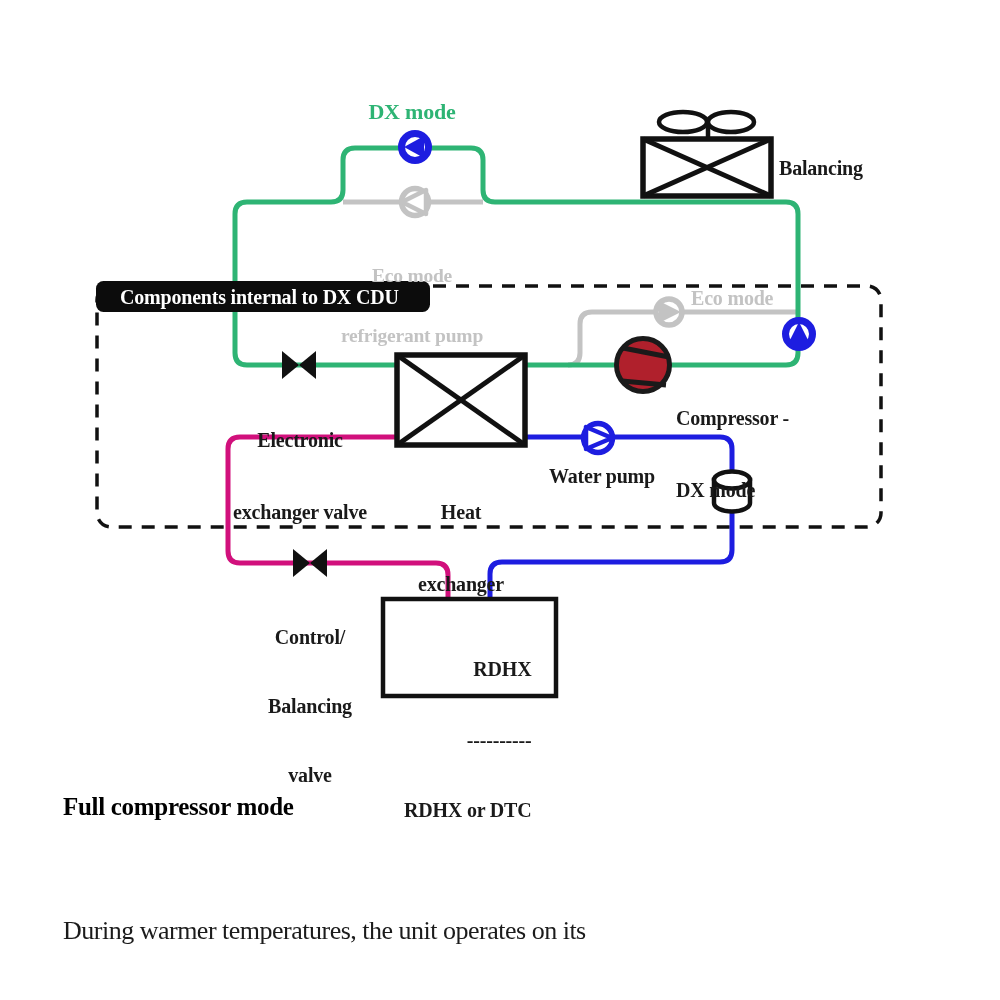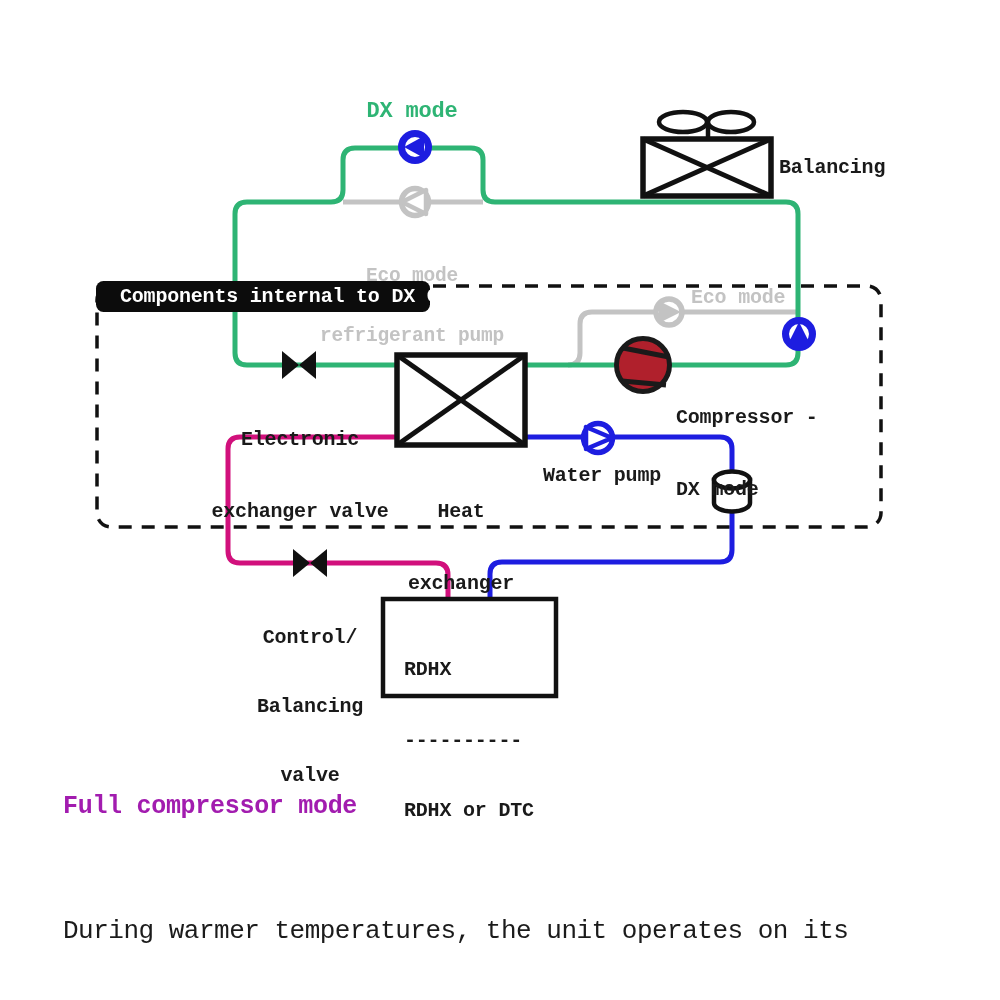--- a/index.html
+++ b/index.html
@@ -1,24 +1,24 @@
 <!DOCTYPE html>
 <html><head>
 <meta charset="utf-8">
 <style>
   html,body{margin:0;padding:0;background:#fff;}
   #stage{position:relative;width:1000px;height:996px;background:#ffffff;overflow:hidden;
-         font-family:Liberation Mono, monospace;}
+         font-family:Liberation Serif, serif;}
   #diagram-svg{position:absolute;left:0;top:0;}
   .lbl{position:absolute;font-weight:700;color:#1a1a1a;letter-spacing:-0.2px;white-space:pre;}
   .center{transform:translateX(-50%);text-align:center;}
   .green{color:#2eb474;}
   .gray{color:#c3c3c3;}
   .white{color:#ffffff;}
-  .orange{color:#a21caf;}
+  .orange{color:#000000;}
   .f20{font-size:20px;line-height:24px;}
   .f22{font-size:22px;line-height:24px;}
   #eco-pump-label{font-size:19.5px;line-height:20px;}
   #control-valve-label{line-height:23px;}
   #rdhx-label{line-height:23.5px;}
   #caption-title{font-size:25px;line-height:26px;letter-spacing:-0.3px;}
   .caption-body{font-weight:400;font-size:26px;line-height:36.5px;letter-spacing:-0.5px;color:#1b1b1b;}
 </style>
 </head>
 <body>
@@ -143,21 +143,21 @@
 
   <div class="lbl f20 center" style="left:602px;top:464px;">Water pump</div>
 
 
   <div id="control-valve-label" class="lbl f20 center" style="left:310px;top:580px;">
     <div>Control/</div>
     <div>Balancing</div>
     <div>valve</div>
   </div>
 
-  <div id="rdhx-label" class="lbl f20" style="left:404px;top:611px;">
+  <div id="rdhx-label" class="lbl f20" style="left:404px;top:611px;text-align:right;">
     <div>RDHX</div>
     <div>----------</div>
     <div>RDHX or DTC</div>
   </div>
 
   <div id="caption-title" class="lbl orange" style="left:63px;top:794px;">Full compressor mode</div>
 
   <div class="lbl caption-body" style="left:63px;top:840px;">
     <div>During warmer temperatures, the unit operates on its</div>
     

